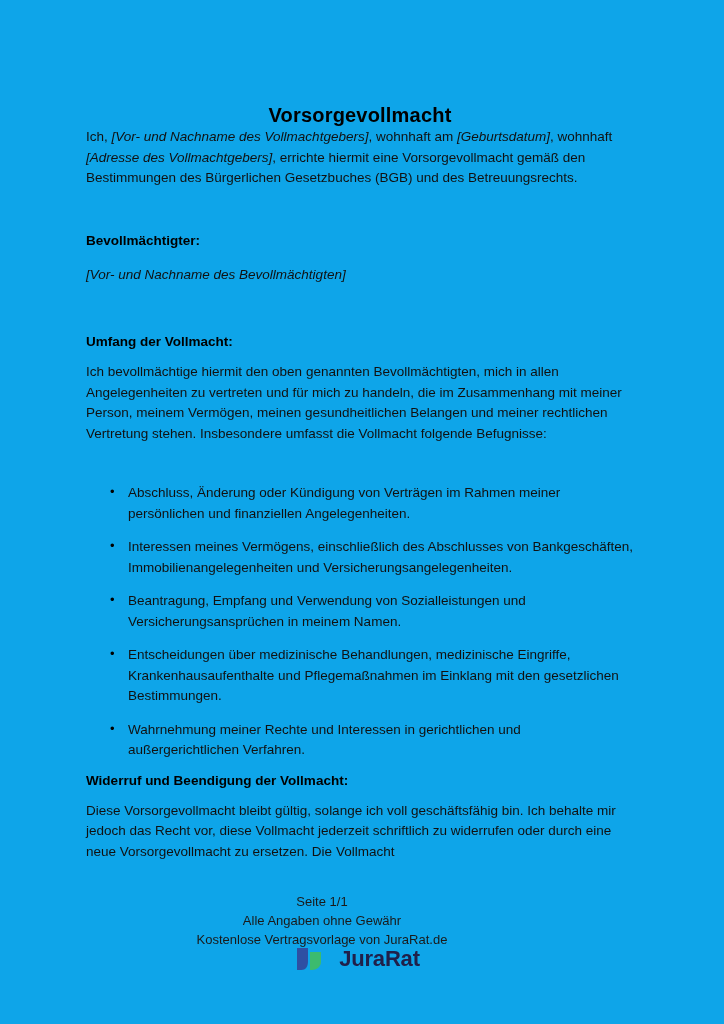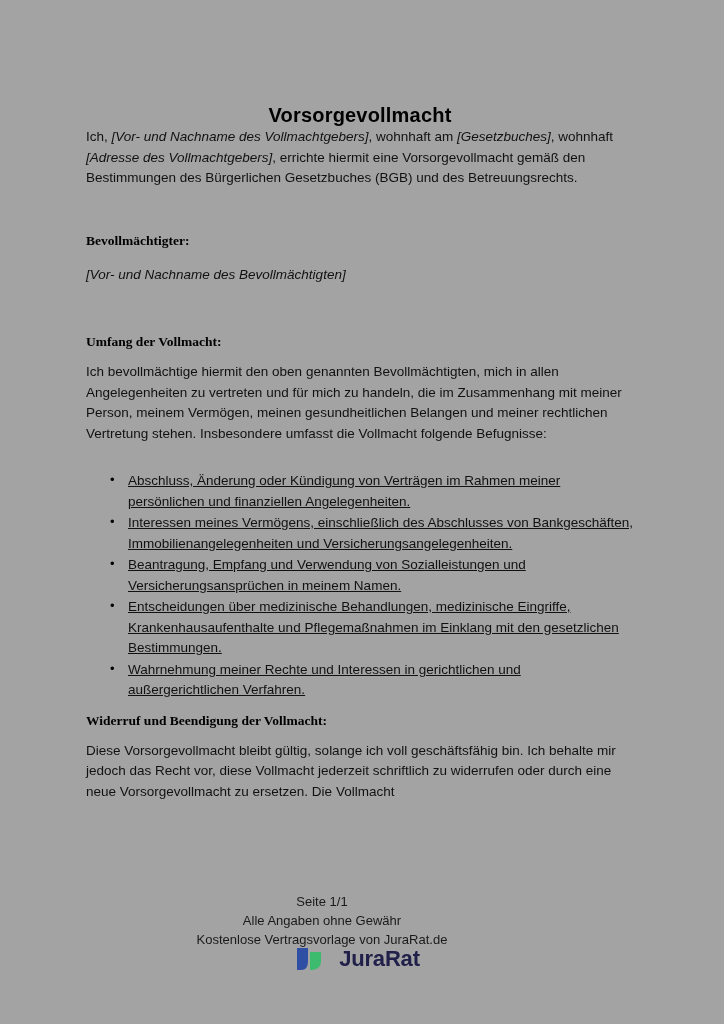--- a/index.html
+++ b/index.html
@@ -12,21 +12,21 @@
     height: 1024px;
     font-family: "Liberation Sans", sans-serif;
     color: #000000;
     position: relative;
     overflow: hidden;
   }
   .page {
     position: relative;
     width: 724px;
     height: 1024px;
-    background: #a3a3a3;
+    background: #0ea5e9;
     box-sizing: border-box;
   }
   .content {
     position: absolute;
     left: 86px;
     top: 0;
     width: 548px;
   }
   h1.doc-title {
     font-size: 20px;
@@ -47,43 +47,41 @@
     margin-top: 55px;
   }
   .it {
     font-style: italic;
   }
   h2.sec {
     font-size: 13.5px;
     font-weight: bold;
     margin: 0;
     line-height: 20px;
-    font-family: Liberation Serif, serif;
   }
   .sp-intro-bev { height: 42px; }
   .sp-bev-name { height: 14px; }
   .sp-name-addr { height: 12px; }
   .sp-addr-umfang { height: 35px; }
   .sp-umfang-body { height: 10px; }
   .sp-body-list { height: 26px; }
   .sp-list-widerruf { height: 10px; }
   .sp-widerruf-body { height: 10px; }
   ul.bullets {
     margin: 0;
     padding: 0 0 0 42px;
     list-style: none;
   }
   ul.bullets li {
     font-size: 13.5px;
     line-height: 20.5px;
     position: relative;
-    margin: 1px 0 0 0;
+    margin: 13px 0 0 0;
     padding-left: 0;
     color: #111;
-    text-decoration: underline;
   }
   ul.bullets li::before {
     content: "\2022";
     position: absolute;
     left: -18px;
     top: -1px;
     font-size: 13px;
     color: #000;
   }
   .footer {
@@ -123,21 +121,21 @@
 </style>
 </head>
 <body>
 
 <div class="page">
 
   <div class="content">
 
     <h1 class="doc-title">Vorsorgevollmacht</h1>
 
-    <p class="para intro"><span>Ich, </span><span class="it">[Vor- und Nachname des Vollmachtgebers]</span><span>, wohnhaft am </span><span class="it">[Gesetzbuches]</span><span>, wohnhaft </span><span class="it">[Adresse des Vollmachtgebers]</span><span>, errichte hiermit eine Vorsorgevollmacht gemäß den Bestimmungen des Bürgerlichen Gesetzbuches (BGB) und des Betreuungsrechts.</span></p>
+    <p class="para intro"><span>Ich, </span><span class="it">[Vor- und Nachname des Vollmachtgebers]</span><span>, wohnhaft am </span><span class="it">[Geburtsdatum]</span><span>, wohnhaft </span><span class="it">[Adresse des Vollmachtgebers]</span><span>, errichte hiermit eine Vorsorgevollmacht gemäß den Bestimmungen des Bürgerlichen Gesetzbuches (BGB) und des Betreuungsrechts.</span></p>
 
     <div class="sp-intro-bev"></div>
 
     <h2 class="sec">Bevollmächtigter:</h2>
 
     <div class="sp-bev-name"></div>
 
     <p class="para it">[Vor- und Nachname des Bevollmächtigten]</p>
 
     <div class="sp-name-addr"></div>

